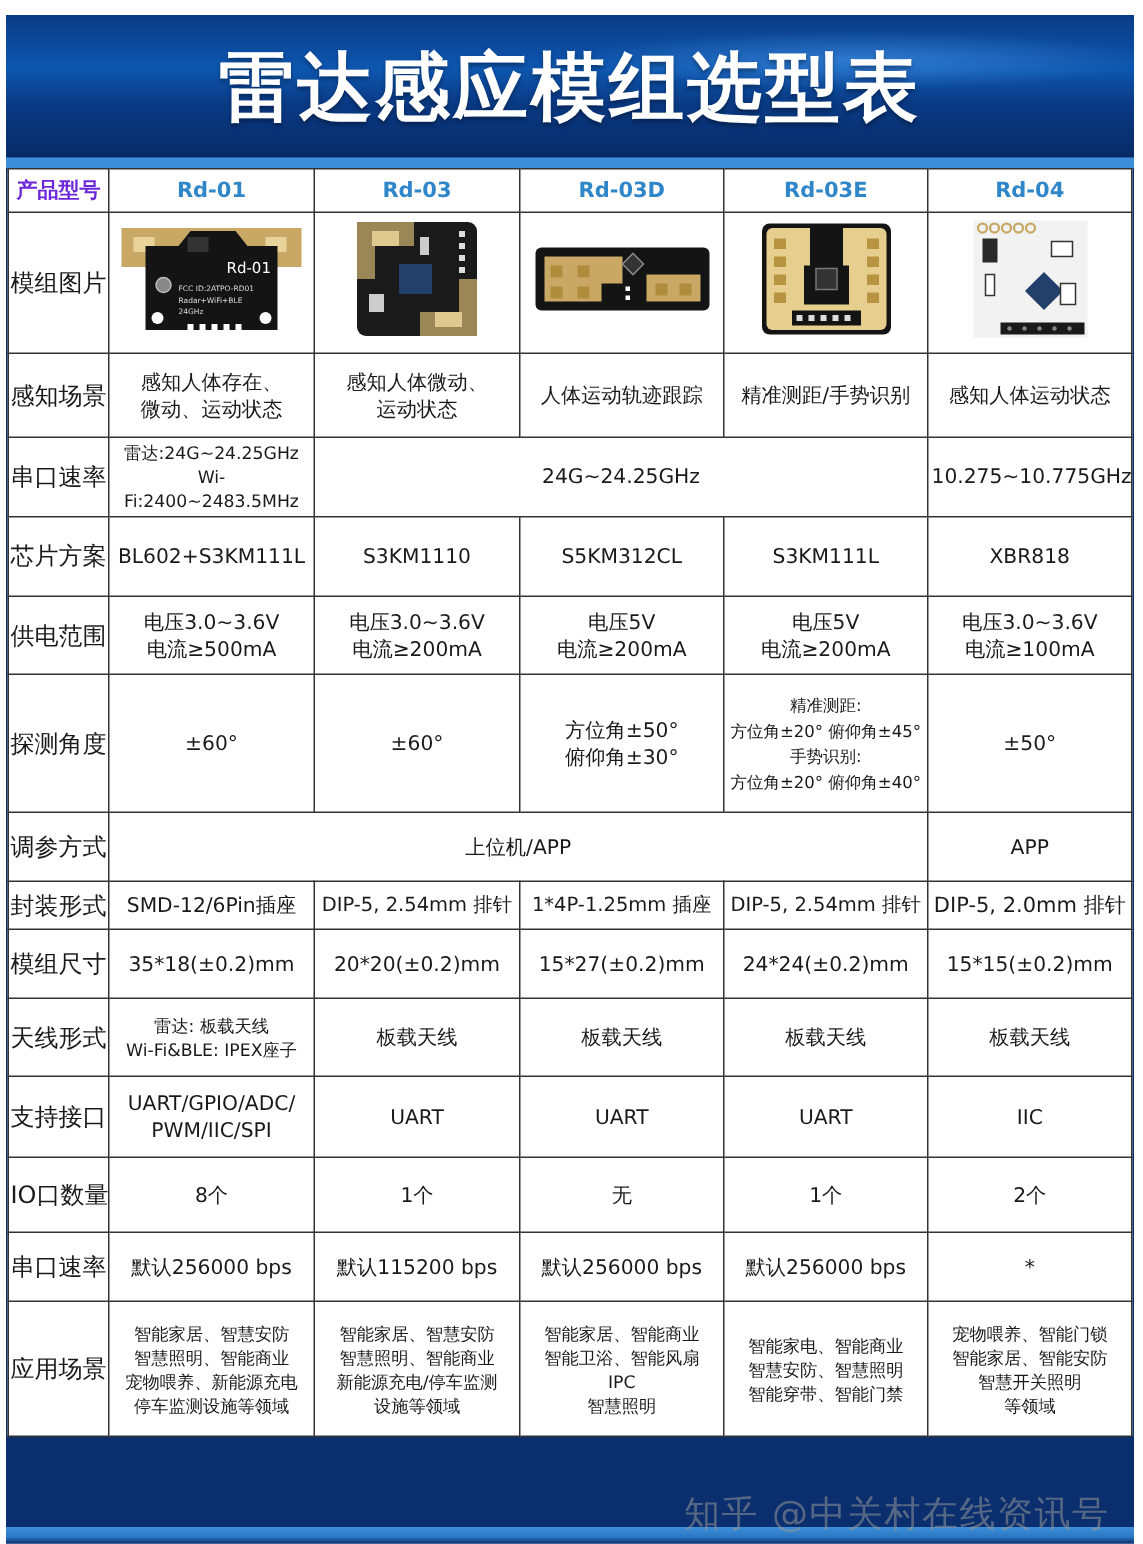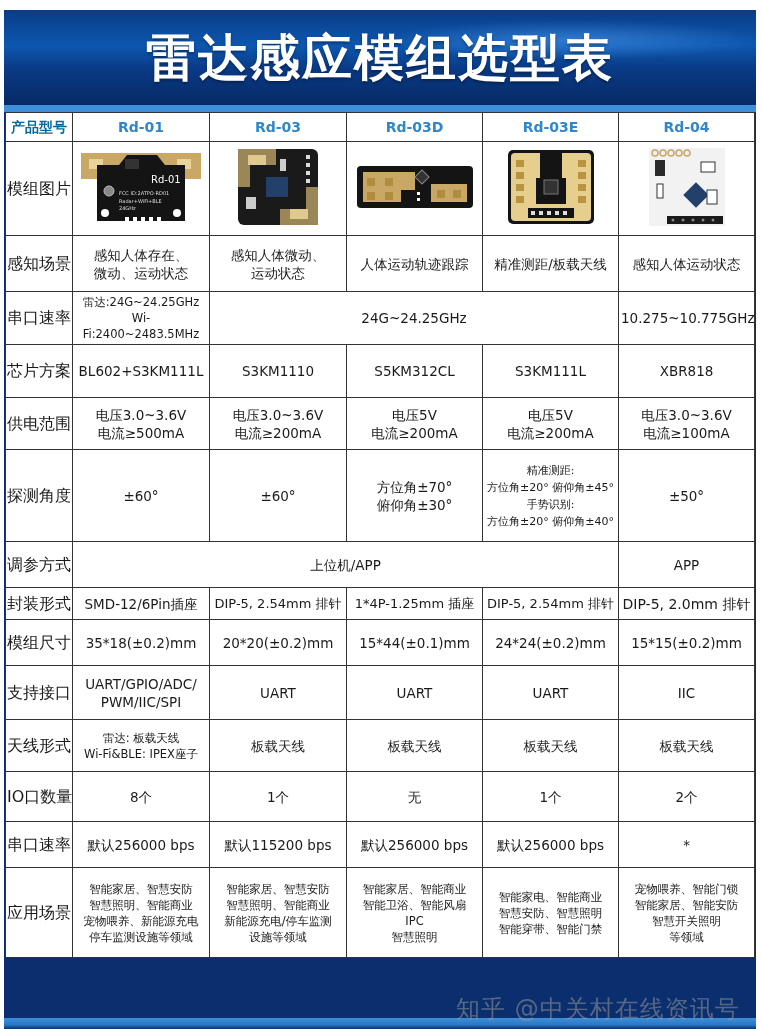--- a/index.html
+++ b/index.html
@@ -15,21 +15,21 @@
   .banner h1 { margin:0; position:absolute; left:0; right:0; top:18px; text-align:center;
             font-size:50px; font-weight:bold; color:#ffffff; letter-spacing:2px; line-height:60px;
             text-shadow:0 2px 3px rgba(0,0,0,0.35); }
   .strip { position:absolute; left:0; top:95px; width:752px; height:7px; background:#3d8fd9; }
   table.spec { position:absolute; left:1px; top:102px; width:749px; border-collapse:collapse;
                background:#ffffff; table-layout:fixed; }
   table.spec td { border:1px solid #333333; text-align:center; vertical-align:middle;
                   padding:0 2px; font-size:13.5px; line-height:18px; overflow:hidden; }
   table.spec td.label { font-size:16px; color:#1a1a1a; padding:0 1px; white-space:nowrap; }
   table.spec tr.hdr td { color:#2f86c9; font-weight:bold; font-size:14px; height:28px; }
-  table.spec tr.hdr td.label { color:#0369a1; }
+  table.spec tr.hdr td.label { color:#6d28d9; }
   .small { font-size:11.5px !important; line-height:16px !important; }
   .tiny  { font-size:11px !important; line-height:17px !important; }
   .bottom { position:absolute; left:0; top:1008px; width:752px; height:11px;
             background: linear-gradient(180deg,#3d8fd9 0%, #2b78c4 60%, #0b2f6e 100%); }
   .watermark { position:absolute; left:452px; top:983px; font-size:24px; color:rgba(150,150,150,0.55);
                letter-spacing:1px; white-space:nowrap; pointer-events:none;text-align:right; }
 </style>
 </head>
 <body>
 
@@ -174,21 +174,21 @@
               </g>
         </svg>
       </td>
     </tr>
 
     <tr style="height:56px">
       <td class="label">感知场景</td>
       <td><span>感知人体存在、</span><br><span>微动、运动状态</span></td>
       <td><span>感知人体微动、</span><br><span>运动状态</span></td>
       <td>人体运动轨迹跟踪</td>
-      <td>精准测距/板载天线</td>
+      <td>精准测距/手势识别</td>
       <td>感知人体运动状态</td>
     </tr>
 
     <tr style="height:53px">
       <td class="label">串口速率</td>
       <td class="small"><span>雷达:24G~24.25GHz</span><br><span>Wi-Fi:2400~2483.5MHz</span></td>
       <td colspan="3">24G~24.25GHz</td>
       <td>10.275~10.775GHz</td>
     </tr>
 
@@ -208,21 +208,21 @@
       <td><span>电压5V</span><br><span>电流≥200mA</span></td>
       <td><span>电压5V</span><br><span>电流≥200mA</span></td>
       <td><span>电压3.0~3.6V</span><br><span>电流≥100mA</span></td>
     </tr>
 
 
     <tr style="height:92px">
       <td class="label">探测角度</td>
       <td>±60°</td>
       <td>±60°</td>
-      <td><span>方位角±70°</span><br><span>俯仰角±30°</span></td>
+      <td><span>方位角±50°</span><br><span>俯仰角±30°</span></td>
       <td class="tiny"><span>精准测距:</span><br><span>方位角±20° 俯仰角±45°</span><br><span>手势识别:</span><br><span>方位角±20° 俯仰角±40°</span></td>
       <td>±50°</td>
     </tr>
 
     <tr style="height:46px">
       <td class="label">调参方式</td>
       <td colspan="4">上位机/APP</td>
       <td>APP</td>
     </tr>
 
@@ -232,43 +232,43 @@
       <td style="white-space:nowrap;font-size:13px">DIP-5, 2.54mm 排针</td>
       <td style="white-space:nowrap;font-size:13px">1*4P-1.25mm 插座</td>
       <td style="white-space:nowrap;font-size:13px">DIP-5, 2.54mm 排针</td>
       <td style="white-space:nowrap;font-size:14px">DIP-5, 2.0mm 排针</td>
     </tr>
 
     <tr style="height:46px">
       <td class="label">模组尺寸</td>
       <td>35*18(±0.2)mm</td>
       <td>20*20(±0.2)mm</td>
-      <td>15*44(±0.1)mm</td>
+      <td>15*27(±0.2)mm</td>
       <td>24*24(±0.2)mm</td>
       <td>15*15(±0.2)mm</td>
+    </tr>
+
+    <tr style="height:52px">
+      <td class="label">天线形式</td>
+      <td class="small"><span>雷达: 板载天线</span><br><span>Wi-Fi&amp;BLE: IPEX座子</span></td>
+      <td>板载天线</td>
+      <td>板载天线</td>
+      <td>板载天线</td>
+      <td>板载天线</td>
     </tr>
 
     <tr style="height:54px">
       <td class="label">支持接口</td>
       <td><span>UART/GPIO/ADC/</span><br><span>PWM/IIC/SPI</span></td>
       <td>UART</td>
       <td>UART</td>
       <td>UART</td>
       <td>IIC</td>
     </tr>
 
-    <tr style="height:52px">
-      <td class="label">天线形式</td>
-      <td class="small"><span>雷达: 板载天线</span><br><span>Wi-Fi&amp;BLE: IPEX座子</span></td>
-      <td>板载天线</td>
-      <td>板载天线</td>
-      <td>板载天线</td>
-      <td>板载天线</td>
-    </tr>
-
     <tr style="height:50px">
       <td class="label">IO口数量</td>
       <td>8个</td>
       <td>1个</td>
       <td>无</td>
       <td>1个</td>
       <td>2个</td>
     </tr>
 
     <tr style="height:46px">

